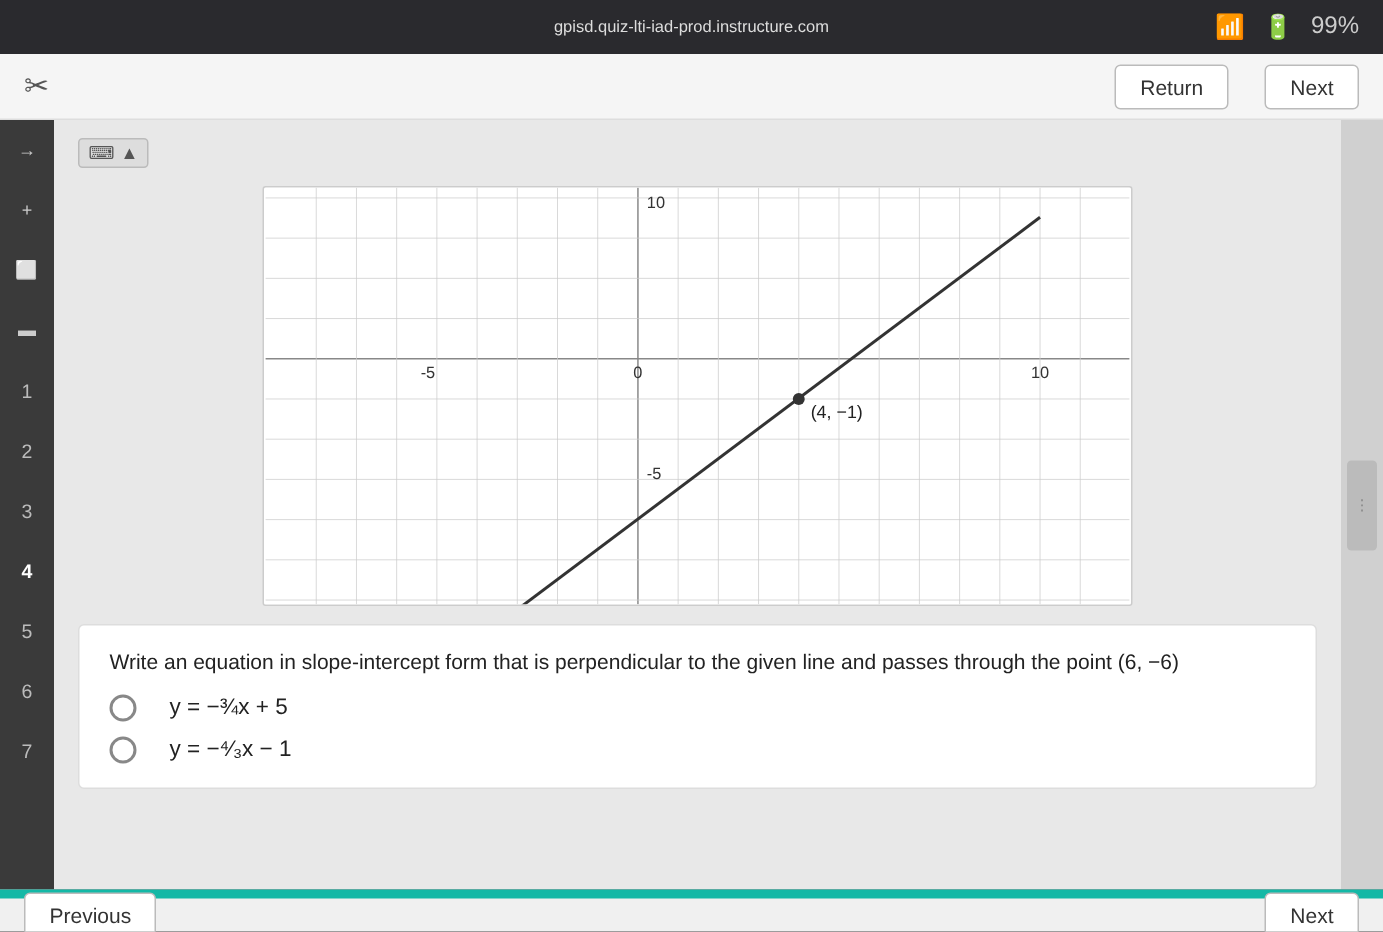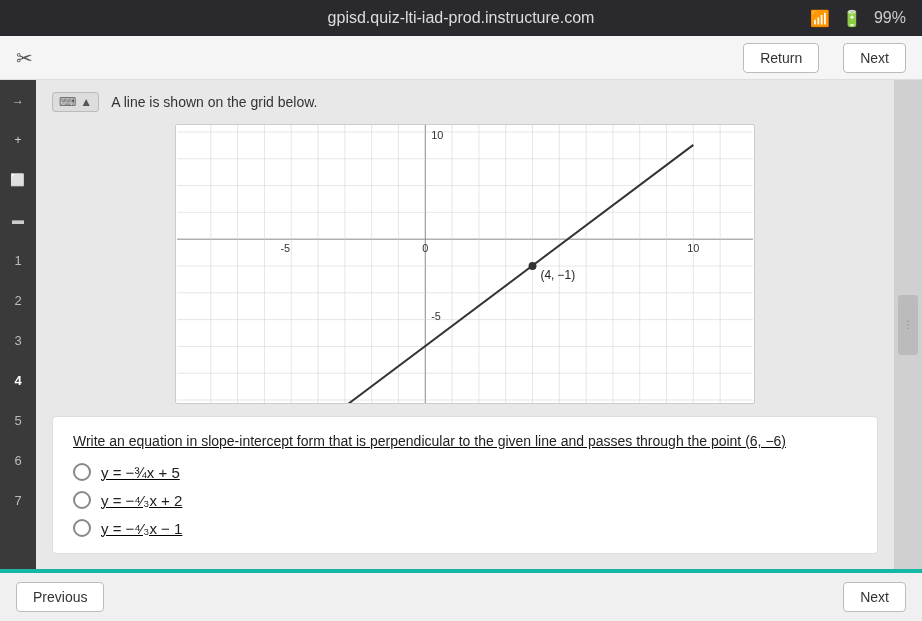--- a/index.html
+++ b/index.html
@@ -18,21 +18,21 @@
       display: flex;
       align-items: center;
       justify-content: center;
       color: #ccc;
       font-size: 13px;
       position: relative;
       flex-shrink: 0;
     }
     .top-bar .url {
       color: #ddd;
-      font-size: 16px;
+      font-size: 11px;
     }
     .top-bar .right-icons {
       position: absolute;
       right: 16px;
       display: flex;
       gap: 12px;
       align-items: center;
       color: #ccc;
       font-size: 16px;
     }
@@ -154,56 +154,54 @@
     }
     .graph-svg {
       width: 100%;
       height: 100%;
     }
     .problem-section {
       background: white;
       border-radius: 4px;
       padding: 16px 20px;
       border: 1px solid #ddd;
-      text-decoration: underline;
     }
     .problem-statement {
       font-size: 14px;
       color: #222;
       margin-bottom: 14px;
     }
     .answer-options {
       display: flex;
       flex-direction: column;
       gap: 10px;
     }
     .answer-option {
       display: flex;
-      align-items: center;
-      gap: 10px;
+      gap: 22px;
       cursor: pointer;
     }
     .radio-circle {
       width: 18px;
       height: 18px;
       border-radius: 50%;
       border: 2px solid #888;
       flex-shrink: 0;
       display: flex;
       align-items: center;
       justify-content: center;
     }
     .answer-text {
       font-size: 15px;
       color: #222;
     }
     .bottom-bar {
       background: #f0f0f0;
-      border-top: 4px solid #14b8a6;
-      height: 52px;
+      border-top: 6px solid #14b8a6;
+      height: 28px;
       display: flex;
       align-items: center;
       justify-content: space-between;
       padding: 0 16px;
       flex-shrink: 0;
     }
     .btn-previous {
       background: white;
       border: 1px solid #bbb;
       border-radius: 4px;
@@ -281,21 +279,20 @@
     <div class="sidebar-item number">7</div>
   </div>
 
   <div class="content-area">
 
     <div class="question-header">
       <div class="keyboard-icon">
         <span>⌨</span>
         <span>▲</span>
       </div>
-      <span class="question-text">A line is shown on the grid below.</span>
     </div>
 
     <div class="graph-container">
       <svg class="graph-svg" viewBox="0 0 580 280">
 
         <rect x="0" y="0" width="580" height="280" fill="white"></rect>
 
         <g stroke="#ccc" stroke-width="0.5">
 
           <line x1="250" y1="0" x2="250" y2="280" stroke="#888" stroke-width="1"></line>
@@ -353,24 +350,20 @@
     <div class="problem-section">
       <div class="problem-statement">Write an equation in slope-intercept form that is perpendicular to the given line and passes through the point (6, −6)</div>
       <div class="answer-options">
 
         <div class="answer-option">
           <div class="radio-circle"></div>
           <span class="answer-text">y = −¾x + 5</span>
         </div>
 
 
-        <div class="answer-option">
-          <div class="radio-circle"></div>
-          <span class="answer-text">y = −⁴⁄₃x + 2</span>
-        </div>
 
         <div class="answer-option">
           <div class="radio-circle"></div>
           <span class="answer-text">y = −⁴⁄₃x − 1</span>
         </div>
 
       </div>
     </div>
 
   </div>

